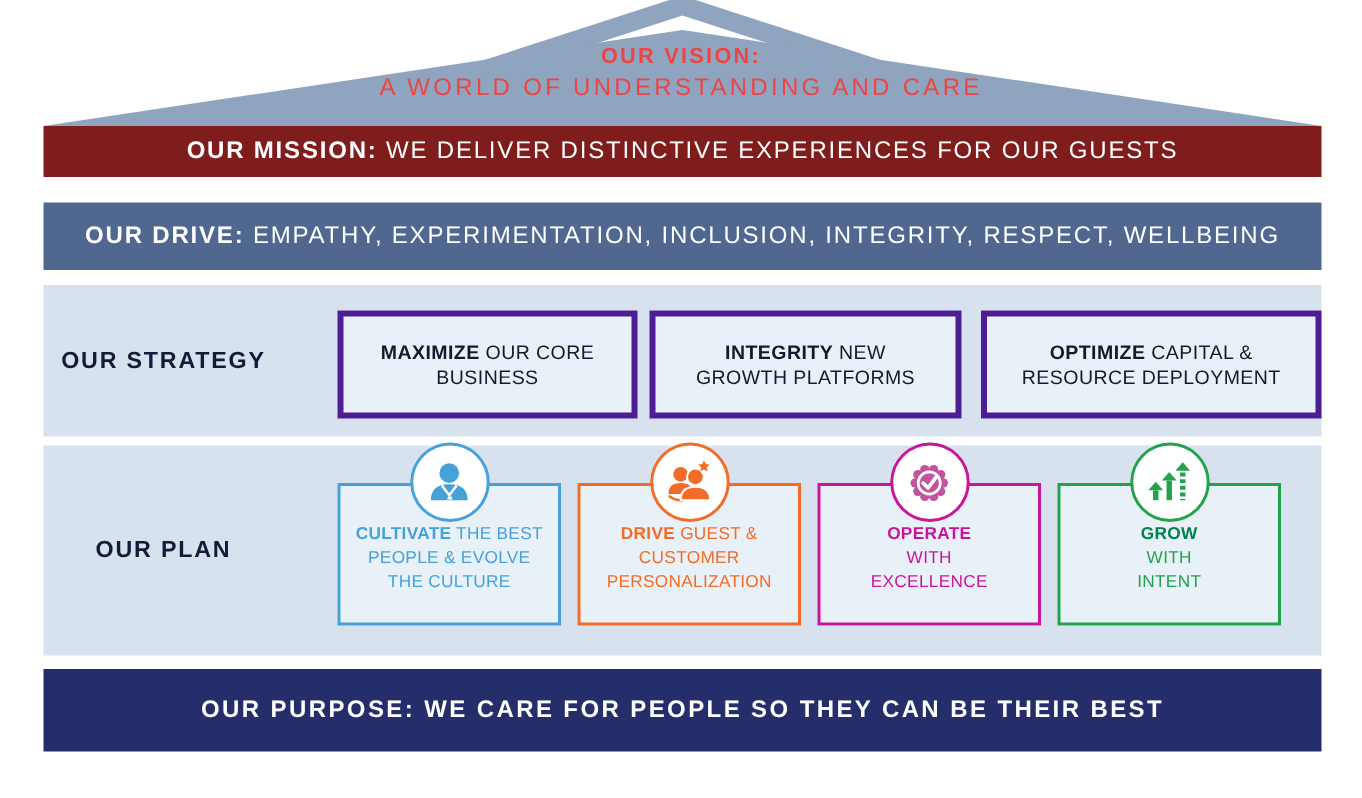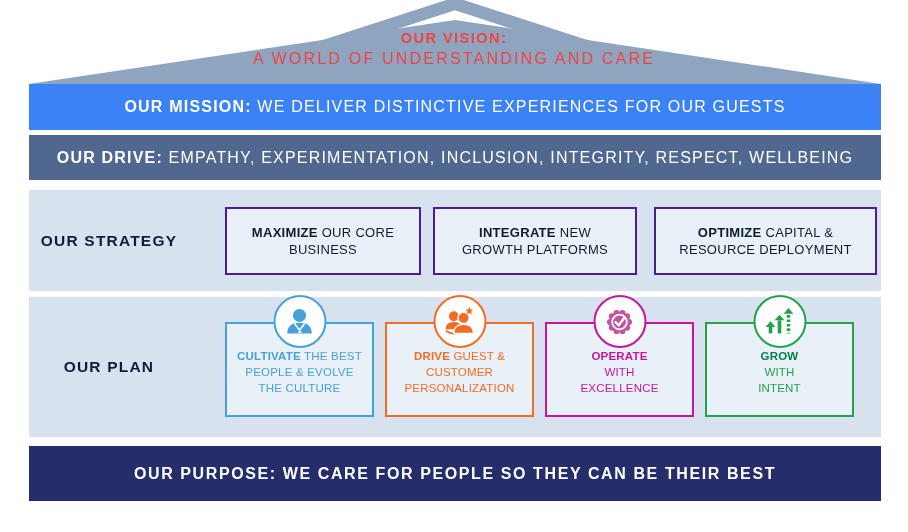--- a/index.html
+++ b/index.html
@@ -7,34 +7,34 @@
     position:relative;width:908px;height:532px;background:#fff;overflow:hidden;
     font-family:"Liberation Sans","DejaVu Sans",sans-serif;
   }
   
   #roof-svg{position:absolute;left:0;top:0;}
   .vision-text{position:absolute;left:0;top:30px;width:908px;text-align:center;color:#ef4444;}
   .vision-text .l1{font-weight:bold;font-size:14.5px;letter-spacing:1.5px;}
   .vision-text .l2{font-size:16px;letter-spacing:2.2px;margin-top:4px;}
   
   .band{position:absolute;left:29px;width:852px;display:flex;align-items:center;justify-content:center;}
-  .band.mission{top:84px;height:46px;background:#3b82f6;}
+  .band.mission{top:84px;height:34px;background:#7f1d1d;}
   .band.valuesb{top:135px;height:45px;background:#50688F;}
   .band.strategy{top:190px;height:101px;background:#D7E2EE;}
   .band.plan{top:297px;height:140px;background:#D7E2EE;}
   .band.purpose{top:446px;height:55px;background:#252E6B;}
   .bandtext{color:#fff;font-size:16px;letter-spacing:1.2px;white-space:nowrap;}
   .bandtext b{font-weight:bold;}
   .band.purpose .bandtext{font-weight:bold;letter-spacing:1.6px;}
   
   .secLabel{position:absolute;left:0;top:0;width:160px;height:100%;
     display:flex;align-items:center;justify-content:center;
     font-weight:bold;font-size:15.5px;letter-spacing:1.2px;color:#0F1D38;}
   
-  .sbox{position:absolute;top:17px;height:64px;background:#E9F1F8;border:2px solid #4c1d95;
+  .sbox{position:absolute;top:17px;height:64px;background:#E9F1F8;border:4px solid #4c1d95;
     display:flex;align-items:center;justify-content:center;text-align:center;
     font-size:13px;line-height:17px;color:#121A2B;letter-spacing:0.3px;}
   .sbox b{font-weight:bold;}
   #sbox1{left:196px;width:192px;}
   #sbox2{left:404px;width:200px;}
   #sbox3{left:625px;width:219px;}
   
   .pbox{position:absolute;top:25px;width:145px;height:91px;background:#E9F1F8;
     border-width:2.5px;border-style:solid;text-align:center;}
   #pbox1{left:196px;border-color:#45A1D7;color:#45A1D7;}
@@ -79,21 +79,21 @@
 
     <div class="sbox" id="sbox1">
       <div>
         <div><b>MAXIMIZE</b><span> OUR CORE</span></div>
         <div><span>BUSINESS</span></div>
       </div>
     </div>
 
     <div class="sbox" id="sbox2">
       <div>
-        <div><b>INTEGRATE</b><span> NEW</span></div>
+        <div><b>INTEGRITY</b><span> NEW</span></div>
         <div><span>GROWTH PLATFORMS</span></div>
       </div>
     </div>
 
     <div class="sbox" id="sbox3">
       <div>
         <div><b>OPTIMIZE</b><span> CAPITAL &amp;</span></div>
         <div><span>RESOURCE DEPLOYMENT</span></div>
       </div>
     </div>

